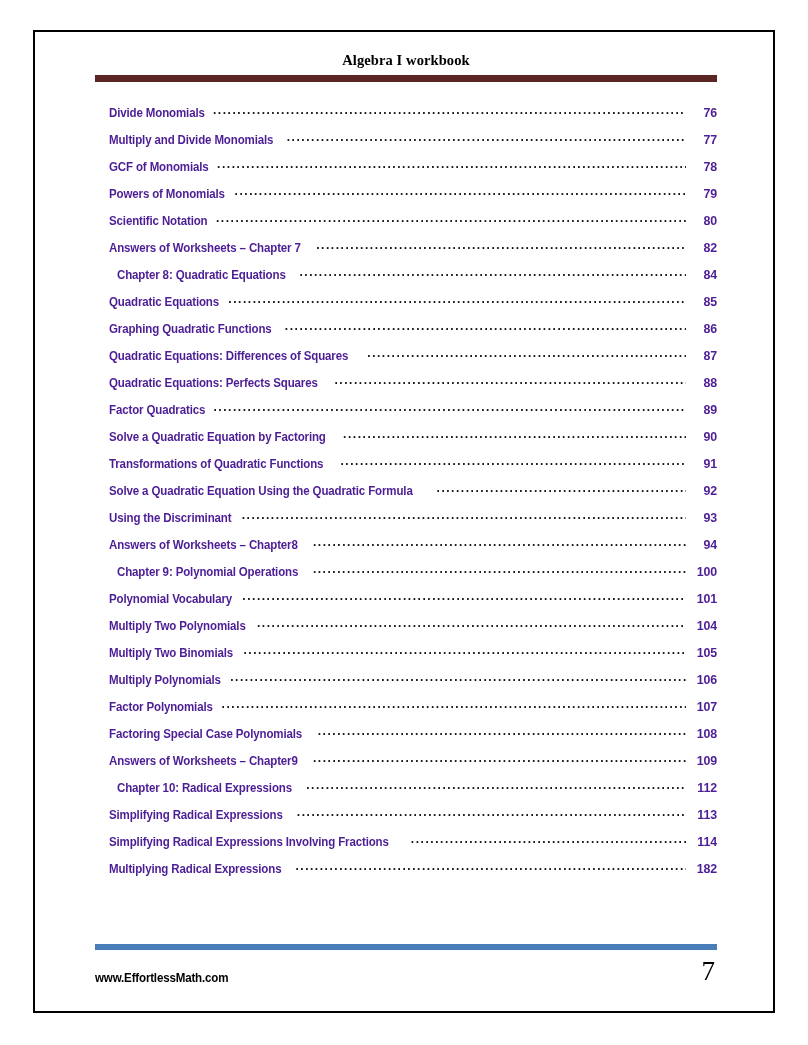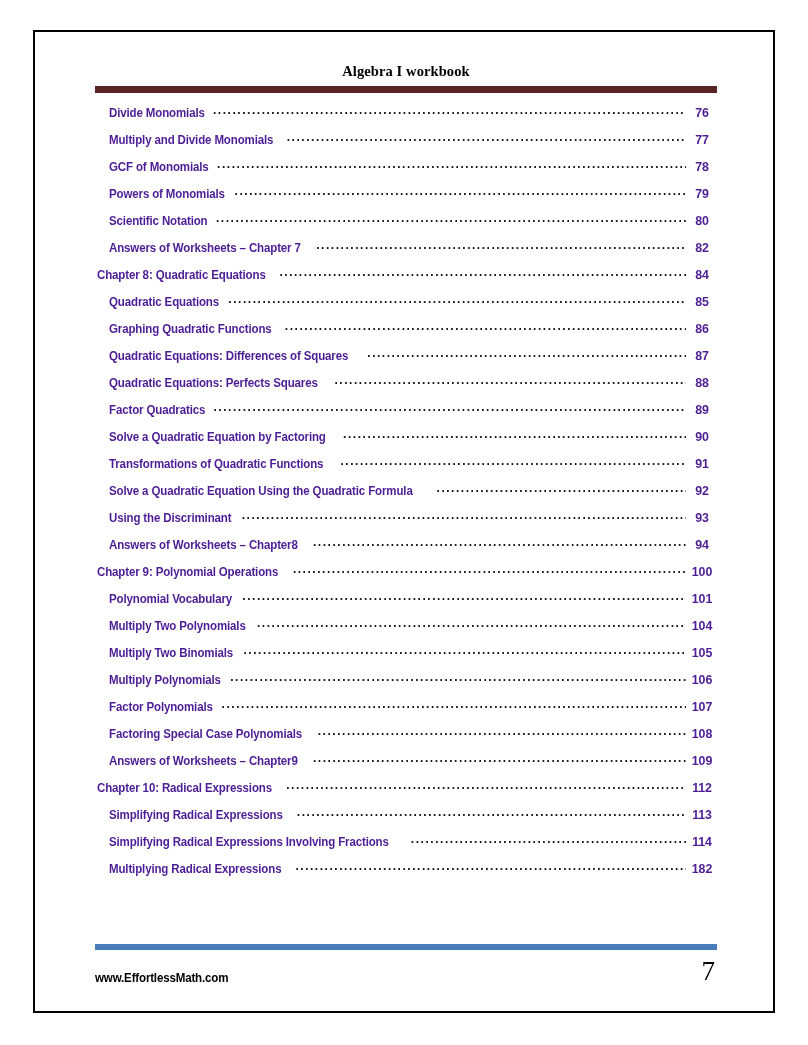--- a/index.html
+++ b/index.html
@@ -24,21 +24,21 @@
     height: 983px;
     border: 2px solid #000000;
     box-sizing: border-box;
     background: #ffffff;
   }
 
   
   #header {
     position: absolute;
     left: 60px;
-    top: 31px;
+    top: 20px;
     width: 622px;
   }
   #header-title {
     font-family: "Liberation Serif", serif;
     font-weight: bold;
     font-size: 14.5px;
     color: #000000;
     text-align: center;
     letter-spacing: 0.1px;
     white-space: nowrap;
@@ -60,21 +60,21 @@
   .toc-row {
     display: flex;
     align-items: baseline;
     height: 27px;
     font-size: 12.4px;
     font-weight: bold;
     color: #4c1d95;
     white-space: nowrap;
     font-stretch: condensed;
   }
-  .toc-row.level-1 { padding-left: 2px; }
+  .toc-row.level-1 { padding-left: 2px; margin-left: 20px; }
   .toc-row.level-2 { padding-left: 14px; }
 
   .toc-title {
     flex: 0 0 auto;
     letter-spacing: -0.15px;
     transform: scaleX(0.93);
     transform-origin: left center;
   }
   .toc-leader {
     flex: 1 1 auto;
@@ -89,21 +89,21 @@
     left: 0;
     right: 0;
     bottom: 0.06em;
     white-space: nowrap;
     letter-spacing: -0.9px;
     font-size: 12px;
     color: #111111;
   }
   .toc-page {
     flex: 0 0 30px;
-    text-align: center;
+    text-align: right;
     letter-spacing: -0.1px;
   }
 
   
   #footer {
     position: absolute;
     left: 60px;
     bottom: 26px;
     width: 622px;
   }

